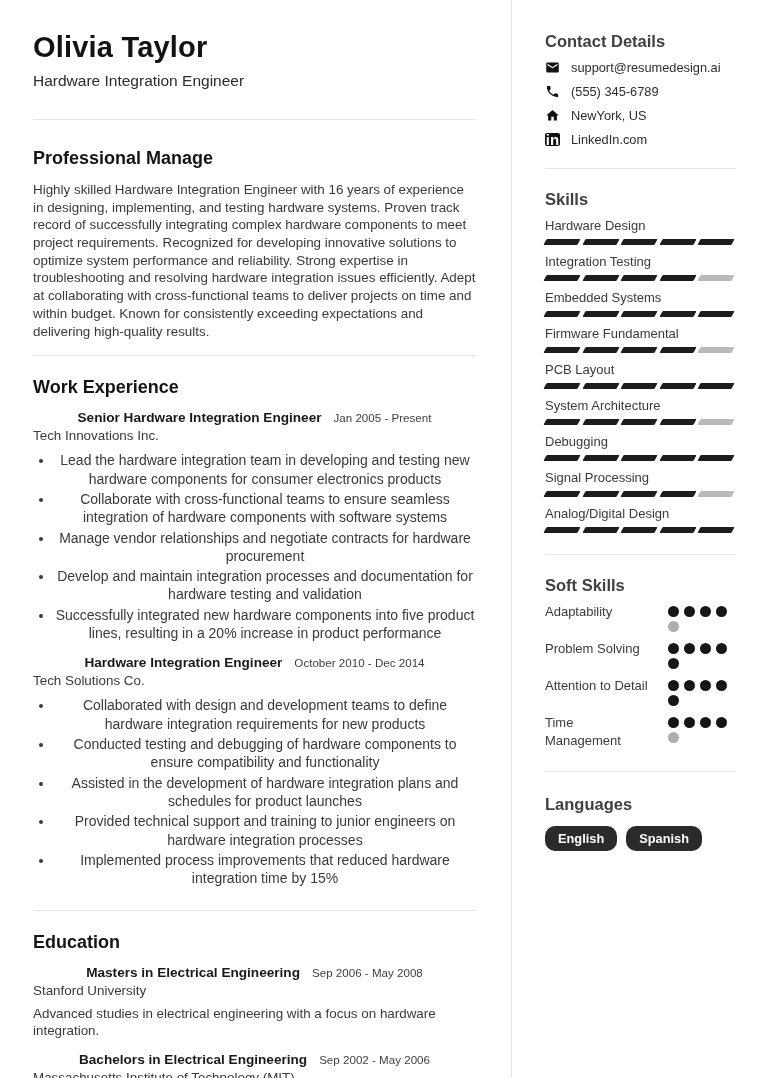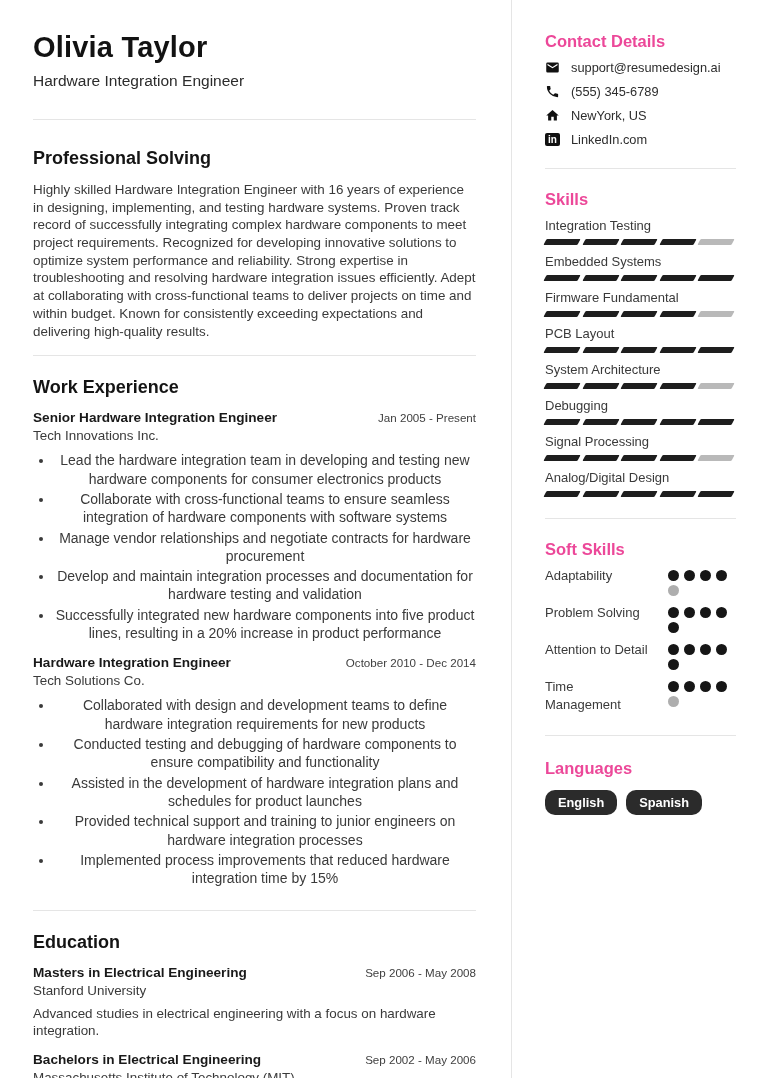--- a/index.html
+++ b/index.html
@@ -17,40 +17,40 @@
   .person-title { font-size:15.5px; color:#2c2c2c; margin-top:8px; }
   .rule { border:none; border-top:1px solid #e5e5e5; }
   .rule.after-head { margin-top:29px; }
   .sec-h { font-size:18px; font-weight:700; color:#141414; }
   .sec-summary .sec-h { margin-top:28px; }
   .summary-text { margin-top:12px; font-size:13.4px; line-height:1.32; color:#3a3a3a; }
   .rule.after-summary { margin-top:15px; }
   .sec-exp .sec-h { margin-top:21px; }
   .entry { margin-top:12px; }
   .entry + .entry { margin-top:13px; }
-  .entry-head { display:flex; justify-content:space-between; align-items:baseline; }
+  .entry-head { display:flex; justify-content:center; align-items:baseline; }
   .entry-title { font-size:13.6px; font-weight:700; color:#191919; }
   .entry-dates { font-size:11.6px; color:#3f3f3f; white-space:nowrap; margin-left:12px; }
   .entry-sub { font-size:13.4px; color:#3a3a3a; margin-top:3px; }
   .bullets { margin:8px 0 0 0; padding-left:21px; list-style:disc; }
   .bullets li { font-size:14px; line-height:1.31; color:#3a3a3a; margin-bottom:2px;text-align:center; }
   .rule.after-exp { margin-top:22px; }
   .sec-edu .sec-h { margin-top:21px; }
   .degree { margin-top:12px; }
   .degree-desc { margin-top:7px; font-size:13.4px; line-height:1.32; color:#3a3a3a; }
 
   
   .right-col { position:absolute; left:545px; top:0; width:191px; }
-  .r-h { font-size:16.5px; font-weight:700; color:#ec4899; }
+  .r-h { font-size:16.5px; font-weight:700; color:#404040; }
   .sec-contact .r-h { margin-top:32px; }
   .contact-list { margin-top:4px; }
   .contact-item { display:flex; align-items:center; margin-top:9px; font-size:12.8px; color:#2d2d2d; }
   .c-icon { width:15px; height:15px; flex:none; margin-right:11px; display:flex; align-items:center; justify-content:center; }
   .c-icon svg { width:15px; height:15px; fill:#111; display:block; }
-  .li-badge { display:block; width:20px; height:13px; background:#111; color:#fff; font-size:10px; font-weight:700; text-align:center; line-height:13px; border-radius:2px; }
+  .li-badge { display:block; width:20px; height:13px; background:#111; color:#fff; font-size:15px; font-weight:700; text-align:center; line-height:13px; border-radius:2px; }
   .r-rule { border:none; border-top:1px solid #e5e5e5; margin-top:21px; }
   .sec-skills .r-h { margin-top:21px; }
   .skill-item { margin-top:9px; }
   .skill-name { font-size:13px; color:#3a3a3a; }
   .skill-bar { display:flex; gap:5px; margin-top:6px; }
   .seg { width:33.5px; height:6px; transform:skewX(-28deg); border-radius:1px; }
   .seg.filled { background:#1e1e1e; }
   .seg.empty { background:#b9b9b9; }
   .sec-soft .r-h { margin-top:21px; }
   .soft-item { display:flex; margin-top:8px; }
@@ -69,21 +69,21 @@
 <div class="col-divider"></div>
 
 <div class="left-col">
 
   <h1 class="person-name">Olivia Taylor</h1>
   <div class="person-title">Hardware Integration Engineer</div>
 
   <hr class="rule after-head">
 
   <section class="sec-summary">
-    <h2 class="sec-h">Professional Solving</h2>
+    <h2 class="sec-h">Professional Manage</h2>
     <p class="summary-text">Highly skilled Hardware Integration Engineer with 16 years of experience in designing, implementing, and testing hardware systems. Proven track record of successfully integrating complex hardware components to meet project requirements. Recognized for developing innovative solutions to optimize system performance and reliability. Strong expertise in troubleshooting and resolving hardware integration issues efficiently. Adept at collaborating with cross-functional teams to deliver projects on time and within budget. Known for consistently exceeding expectations and delivering high-quality results.</p>
   </section>
 
   <hr class="rule after-summary">
 
   <section class="sec-exp">
     <h2 class="sec-h">Work Experience</h2>
     <div>
 
         <div class="entry">
@@ -197,20 +197,30 @@
         </div>
       </div>
   </section>
 
   <hr class="r-rule">
 
   <section class="sec-skills">
     <h2 class="r-h">Skills</h2>
     <div>
 
+        <div class="skill-item">
+          <div class="skill-name">Hardware Design</div>
+          <div class="skill-bar">
+            <span class="seg filled"></span>
+            <span class="seg filled"></span>
+            <span class="seg filled"></span>
+            <span class="seg filled"></span>
+            <span class="seg filled"></span>
+          </div>
+        </div>
 
         <div class="skill-item">
           <div class="skill-name">Integration Testing</div>
           <div class="skill-bar">
             <span class="seg filled"></span>
             <span class="seg filled"></span>
             <span class="seg filled"></span>
             <span class="seg filled"></span>
             <span class="seg empty"></span>
           </div>

